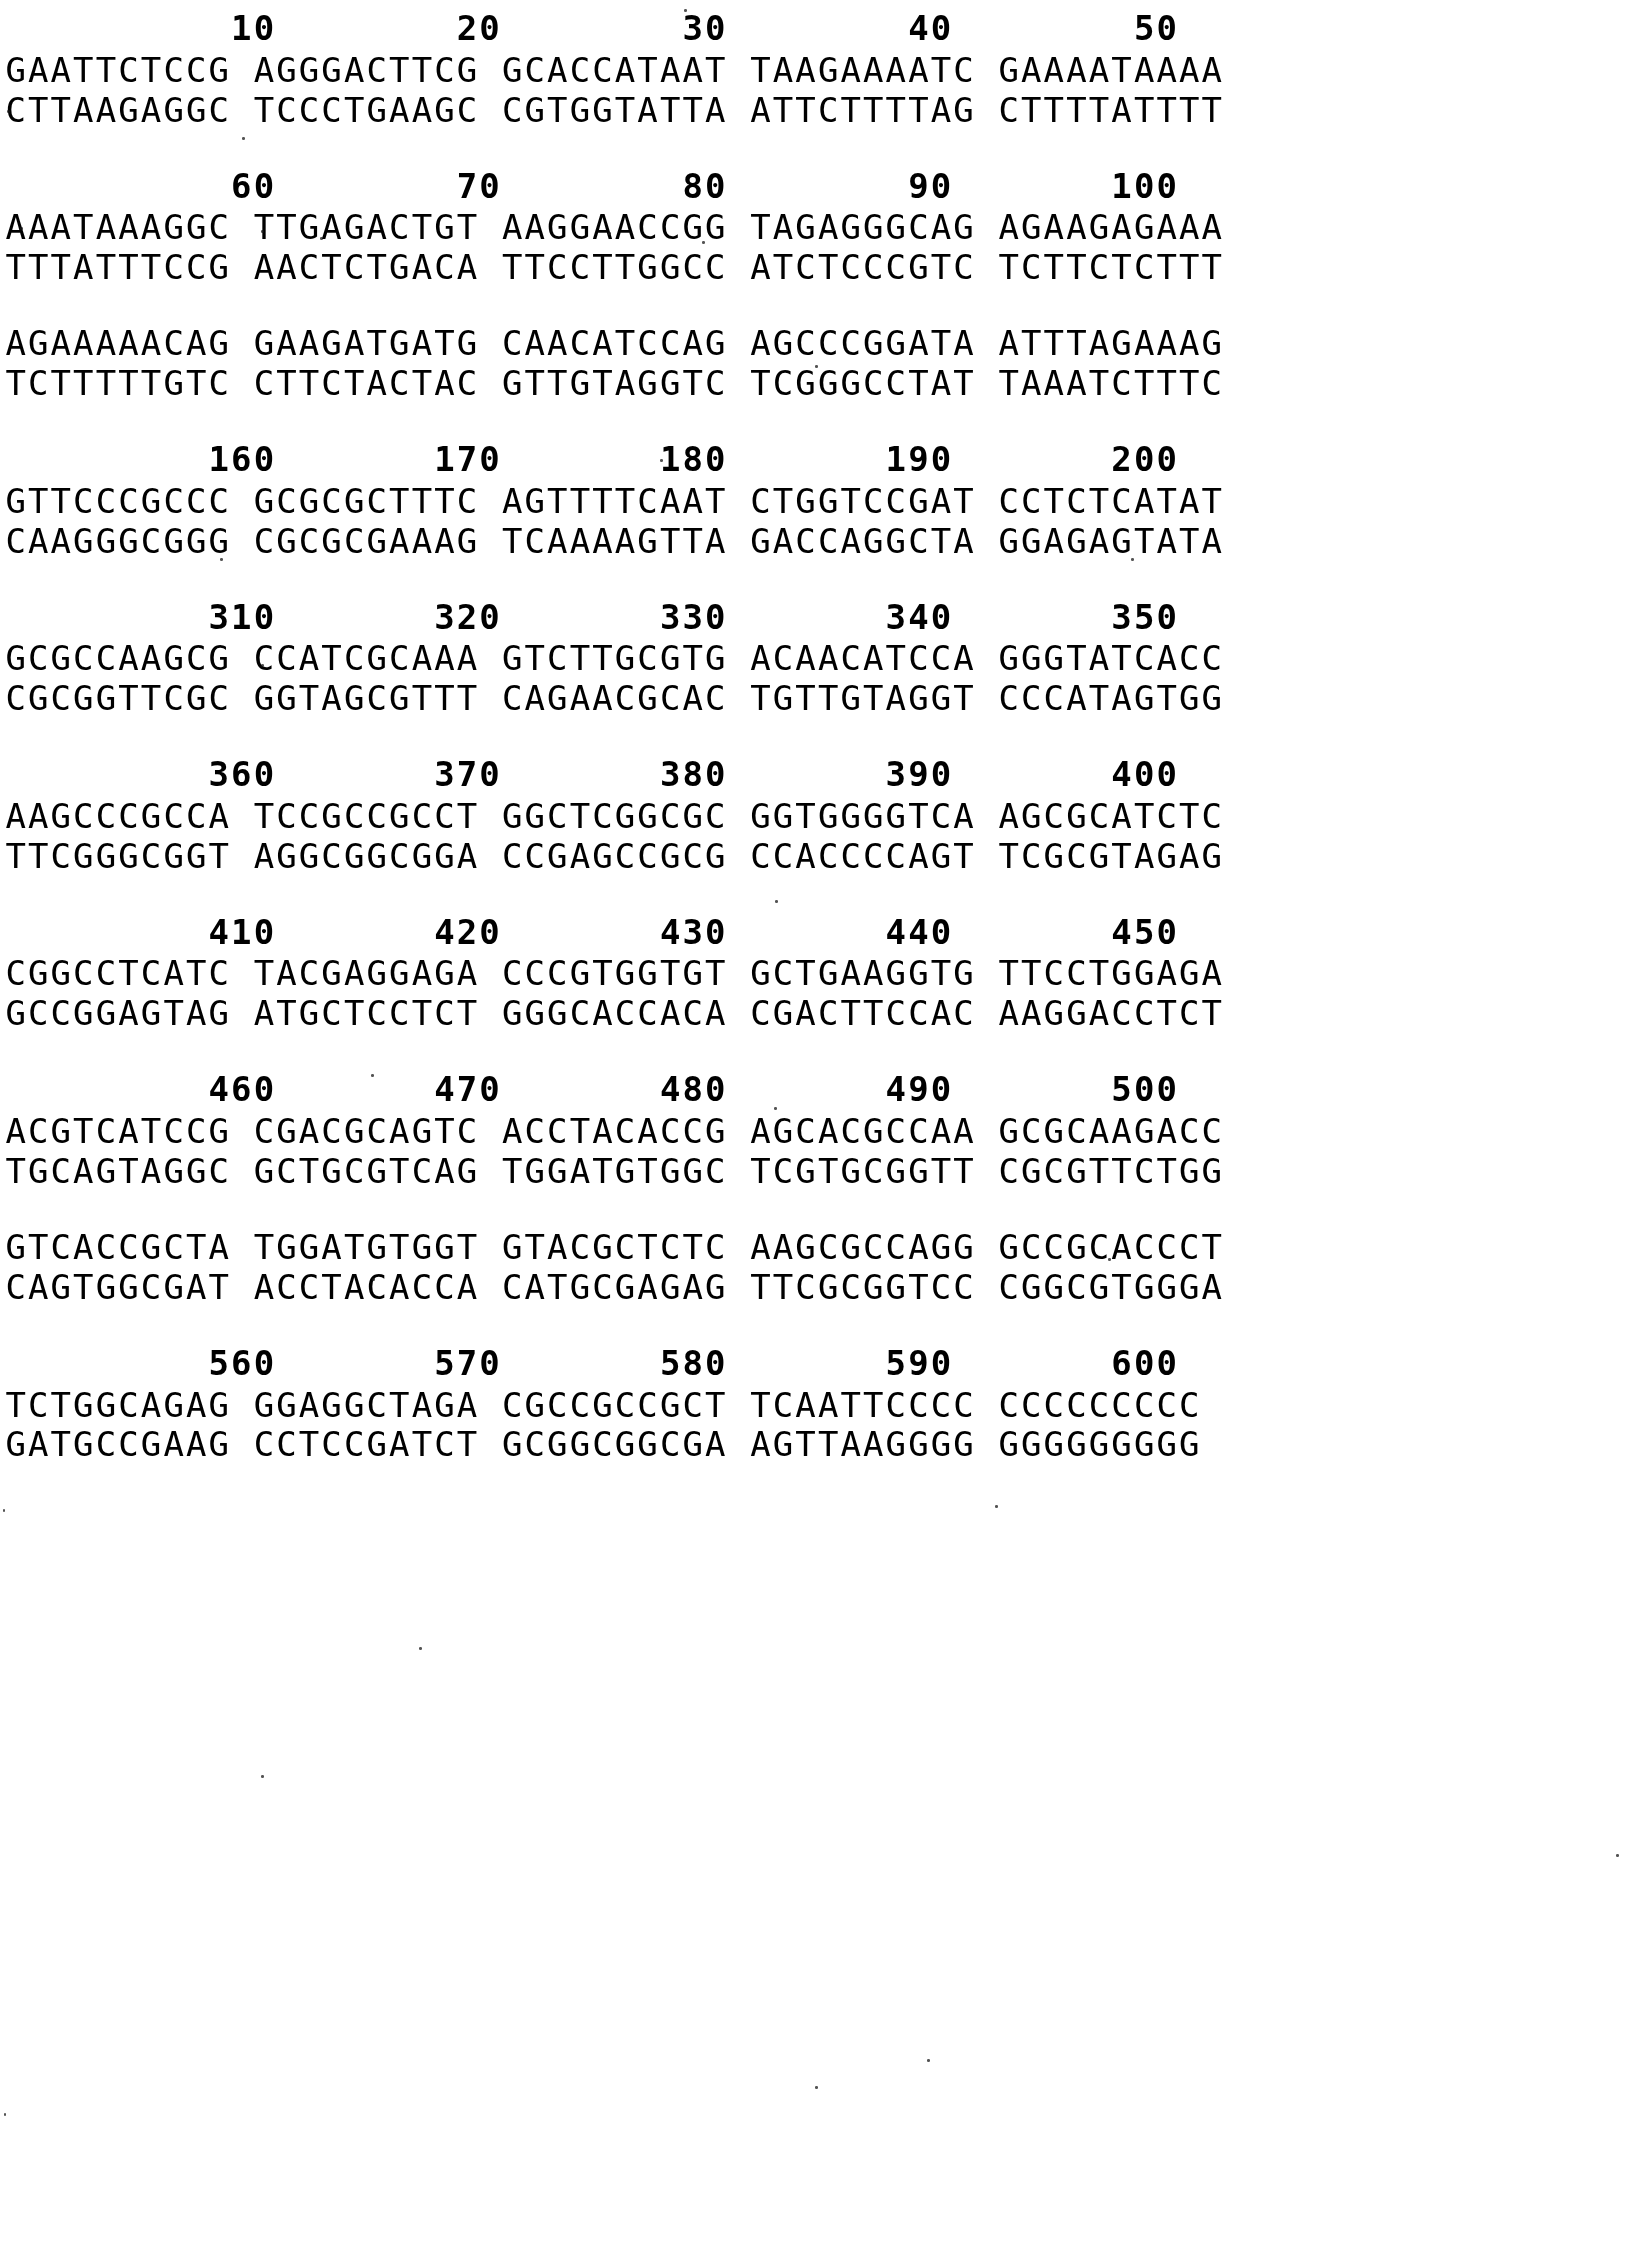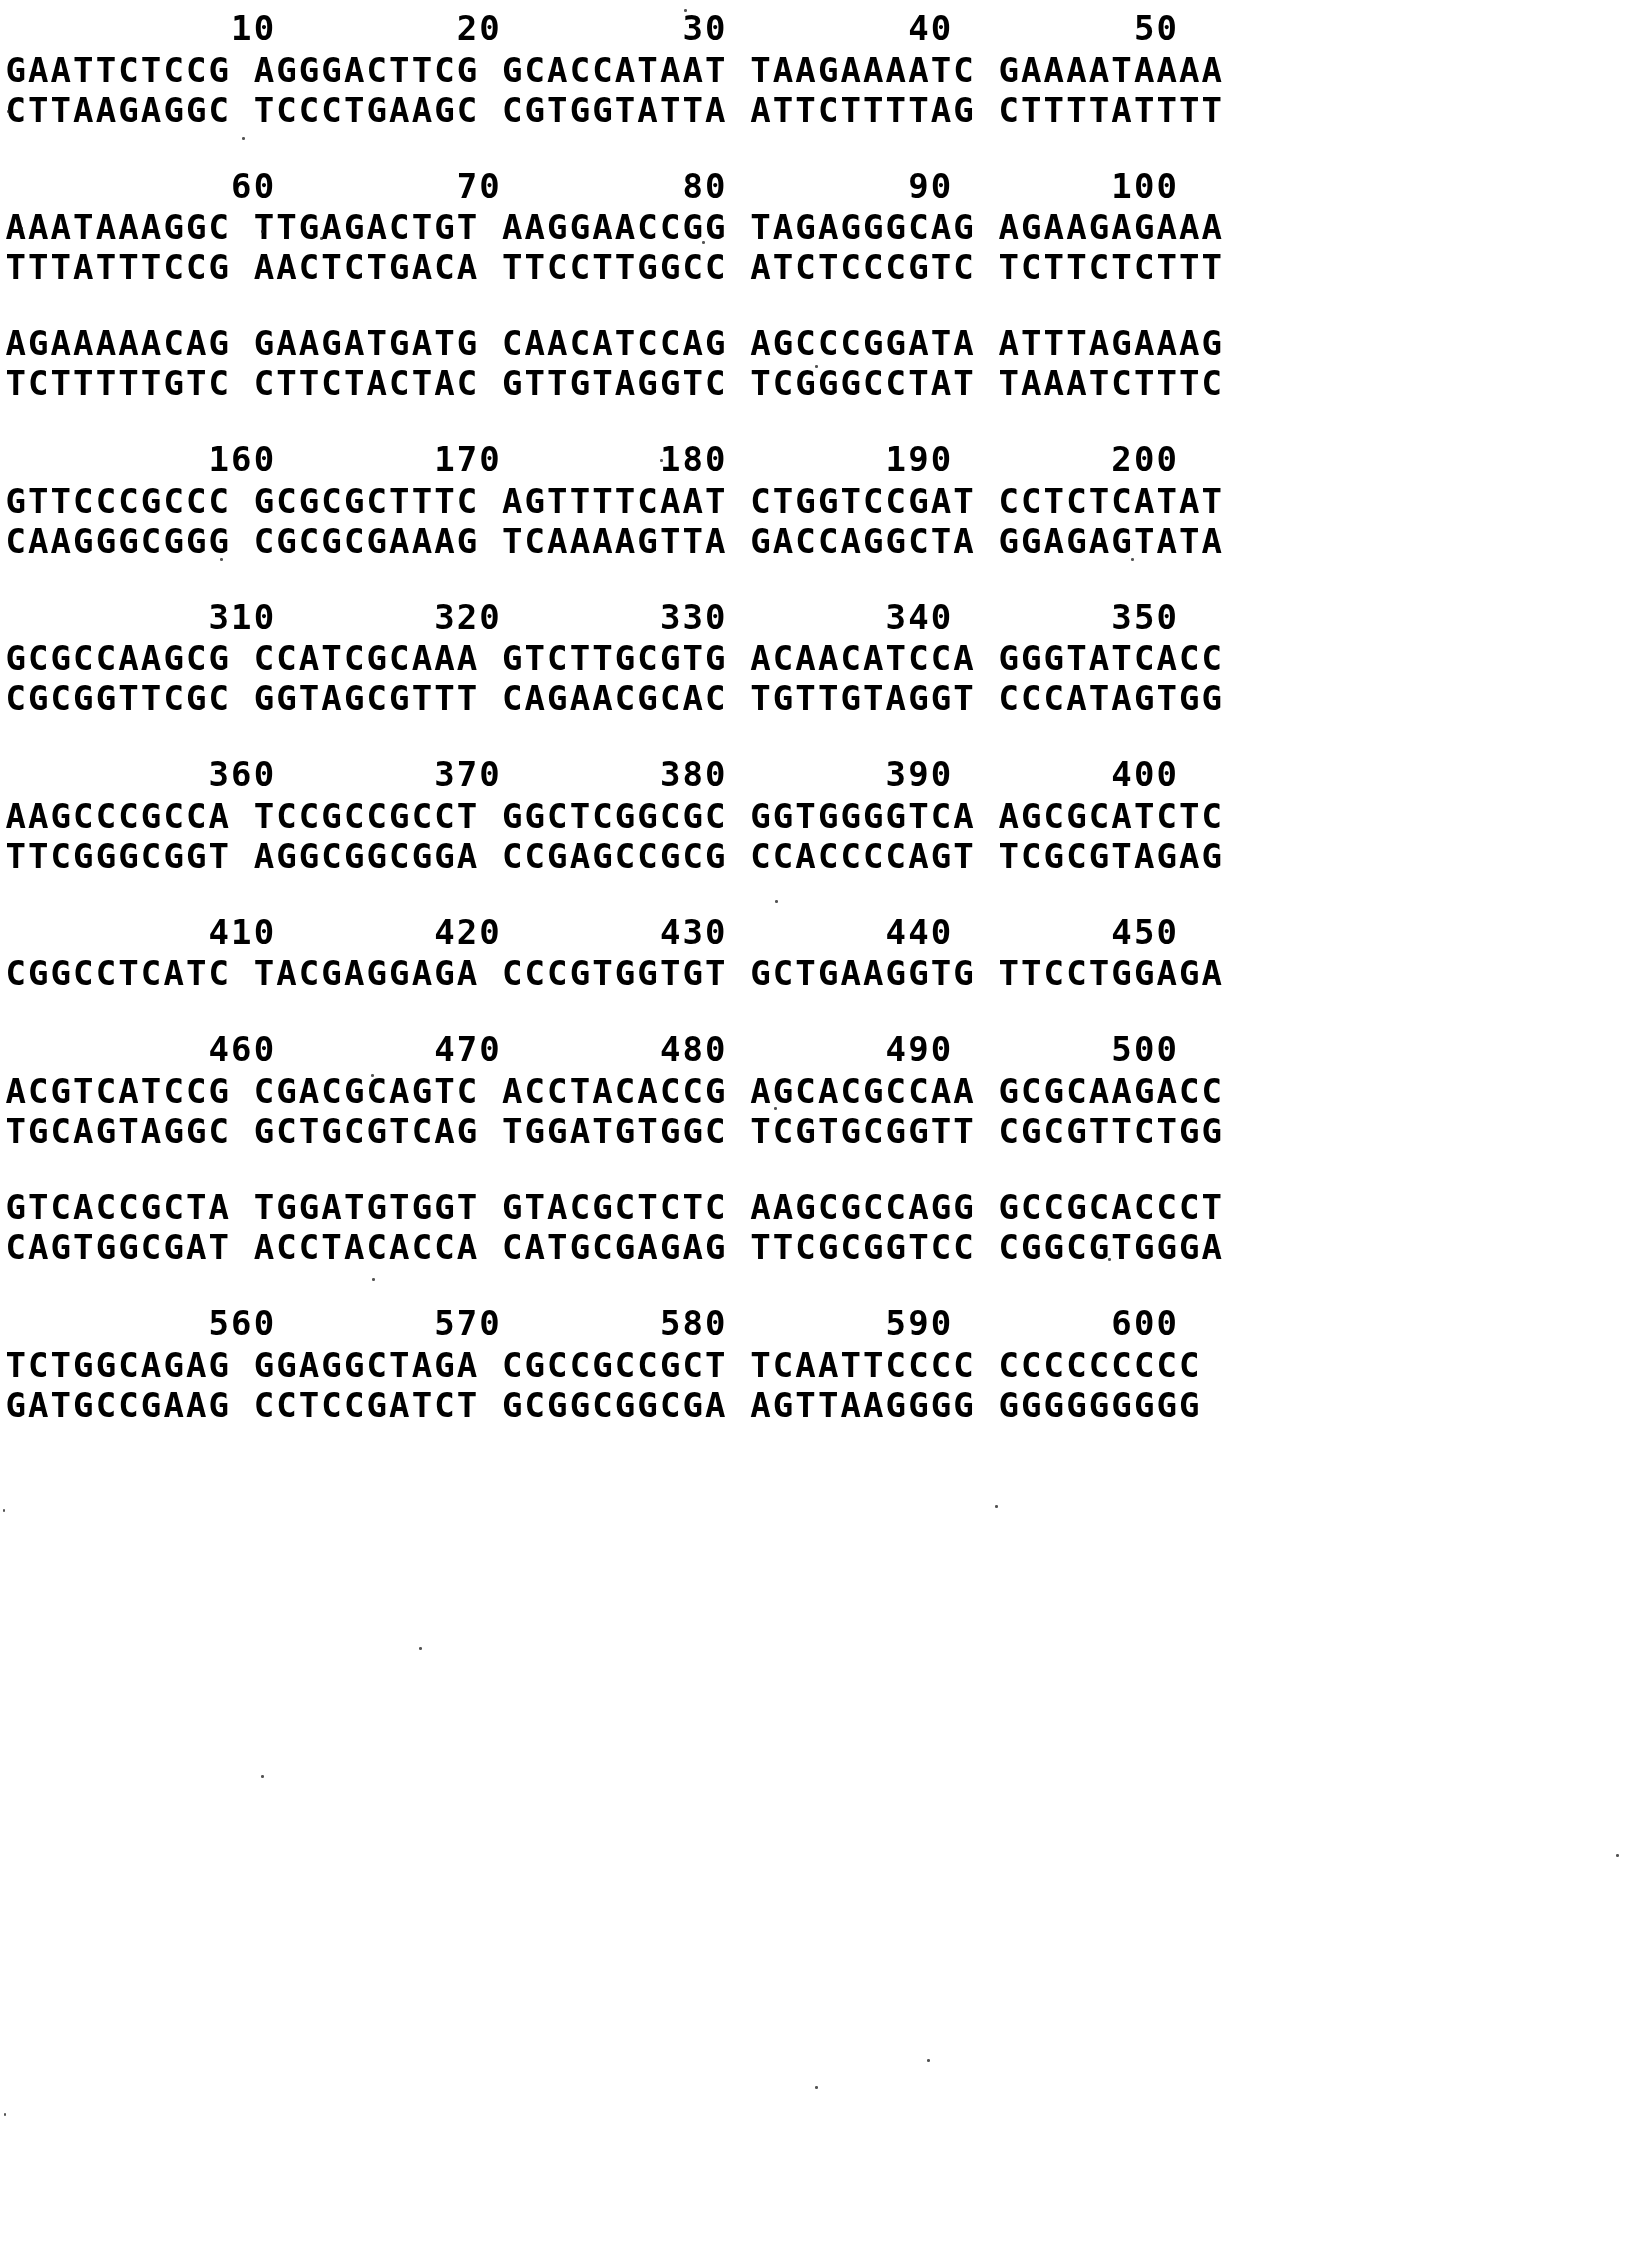--- a/index.html
+++ b/index.html
@@ -34,21 +34,21 @@
     margin: 0;
     padding: 0 0 0 5.4px;
     font-weight: 600;
     -webkit-font-smoothing: none;
   }
   .ruler {
     letter-spacing: 2.1px;
     margin-bottom: 2.7px;
   }
   .strand {
-    font-weight: 700;
+    font-weight: 400;
   }
   .strand.top { margin-bottom: 0.9px; }
   
   .speckle {
     position: absolute;
     width: 2.7px;
     height: 2.7px;
     background: #1a1a1a;
     border-radius: 50%;
     opacity: .75;
@@ -93,20 +93,21 @@
 
   <div class="block">
     <div class="ruler">         360       370       380       390       400</div>
     <div class="strand top">AAGCCCGCCA TCCGCCGCCT GGCTCGGCGC GGTGGGGTCA AGCGCATCTC</div>
     <div class="strand bottom">TTCGGGCGGT AGGCGGCGGA CCGAGCCGCG CCACCCCAGT TCGCGTAGAG</div>
   </div>
 
   <div class="block">
     <div class="ruler">         410       420       430       440       450</div>
     <div class="strand top">CGGCCTCATC TACGAGGAGA CCCGTGGTGT GCTGAAGGTG TTCCTGGAGA</div>
+    <div class="strand bottom">GCCGGAGTAG ATGCTCCTCT GGGCACCACA CGACTTCCAC AAGGACCTCT</div>
   </div>
 
   <div class="block">
     <div class="ruler">         460       470       480       490       500</div>
     <div class="strand top">ACGTCATCCG CGACGCAGTC ACCTACACCG AGCACGCCAA GCGCAAGACC</div>
     <div class="strand bottom">TGCAGTAGGC GCTGCGTCAG TGGATGTGGC TCGTGCGGTT CGCGTTCTGG</div>
   </div>
 
   <div class="block">
     <div class="strand top">GTCACCGCTA TGGATGTGGT GTACGCTCTC AAGCGCCAGG GCCGCACCCT</div>

